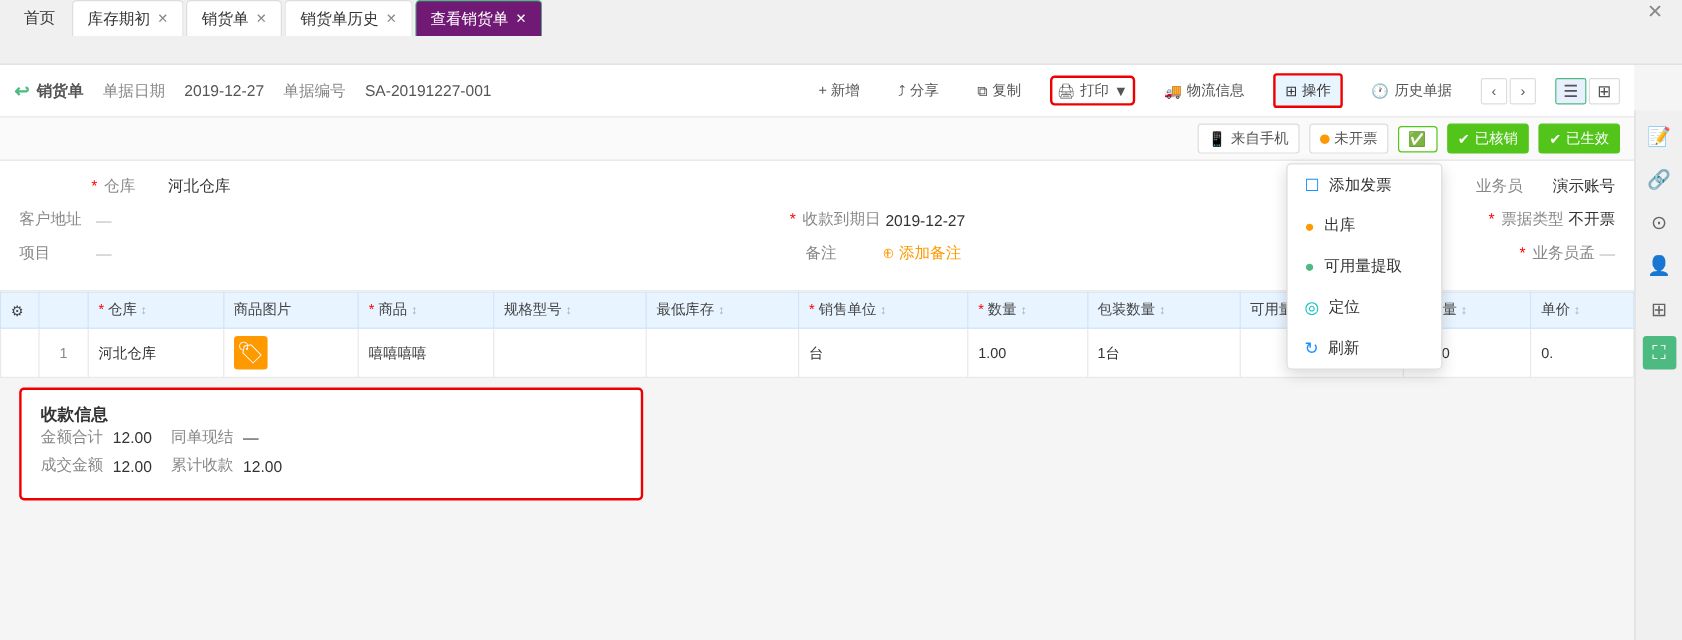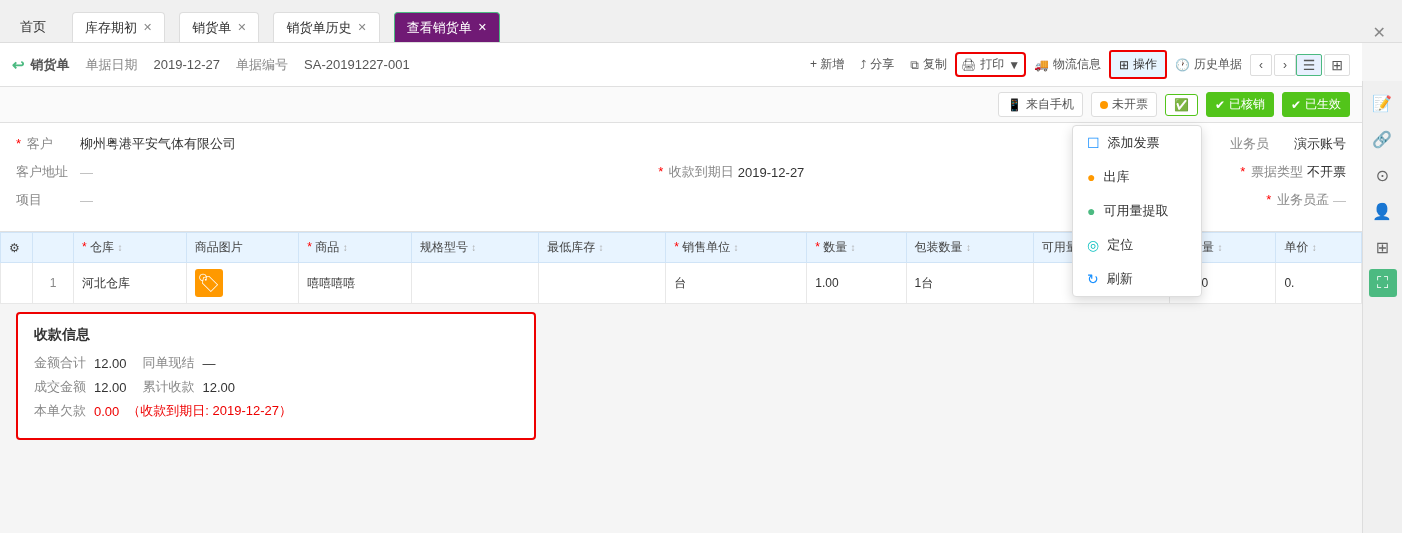--- a/index.html
+++ b/index.html
@@ -1,21 +1,21 @@
 <!DOCTYPE html>
 <html><head>
   <meta charset="utf-8">
   <style>
     * { box-sizing: border-box; margin: 0; padding: 0; }
     body { font-family: 'Microsoft YaHei', Arial, sans-serif; font-size: 13px; background: #f5f5f5; color: #333; overflow: hidden; }
 
     
     .tab-bar {
-      display: flex; align-items: flex-end; background: #f0f0f0; border-bottom: 1px solid #ddd;
-      height: 43px; padding: 0 8px; gap: 14px;
+      display: flex; align-items: flex-start; background: #f0f0f0; border-bottom: 1px solid #ddd;
+      height: 54px; padding: 0 8px; gap: 2px;
     }
     .tab {
       display: flex; align-items: center; padding: 0 12px; height: 30px; border-radius: 4px 4px 0 0;
       cursor: pointer; font-size: 13px; gap: 6px; background: #fff; border: 1px solid #ddd; border-bottom: none;
     }
     .tab.active { background: #701a75; color: #fff; border-color: #4cba81; }
     .tab.plain { background: #f0f0f0; border: none; }
     .tab-close { font-size: 11px; color: #888; cursor: pointer; }
     .tab.active .tab-close { color: #fff; }
     .tab-spacer { flex: 1; }
@@ -24,21 +24,21 @@
     
     .toolbar {
       display: flex; align-items: center; background: #fff; border-bottom: 1px solid #e0e0e0;
       height: 44px; padding: 0 12px; gap: 16px;
     }
     .doc-title { display: flex; align-items: center; gap: 6px; font-size: 13px; font-weight: bold; color: #555; }
     .doc-title .icon { color: #4cba81; font-size: 15px; }
     .doc-meta { display: flex; align-items: center; gap: 16px; font-size: 13px; color: #555; }
     .meta-label { color: #888; }
     .toolbar-spacer { flex: 1; }
-    .toolbar-actions { display: flex; align-items: center; gap: 0; }
+    .toolbar-actions { display: flex; align-items: center; gap: 16px; }
     .action-btn {
       display: flex; align-items: center; gap: 4px; padding: 4px 8px; font-size: 12px;
       border: none; background: none; cursor: pointer; color: #555; border-radius: 3px;
     }
     .action-btn.active-op { background: #e8f5ff; border: 1px solid #4cba81; color: #333; border-radius: 3px; }
 
     
     .sub-toolbar {
       display: flex; align-items: center; justify-content: flex-end; background: #fafafa;
       border-bottom: 1px solid #e0e0e0; height: 36px; padding: 0 12px; gap: 8px;
@@ -76,21 +76,21 @@
     .data-table tr.subtotal td { background: #fffbe6; }
     .settings-col { width: 32px; text-align: center; }
     .row-num { text-align: center; color: #888; }
     .product-img { width: 28px; height: 28px; background: #ff9900; border-radius: 3px; display: flex; align-items: center; justify-content: center; color: #fff; font-size: 18px; }
 
     
     .payment-box {
       border: 2px solid #e00; border-radius: 4px; margin: 8px 16px; padding: 12px 16px;
       background: #fff; max-width: 520px; font-size: 13px;
     }
-    .payment-title { font-weight: bold; margin-bottom: 10px; font-size: 14px; }
+    .payment-title { font-weight: bold; font-size: 14px; }
     .payment-row { display: flex; gap: 16px; margin-bottom: 6px; }
     .payment-item { display: flex; gap: 8px; align-items: center; }
     .payment-label { color: #888; }
     .payment-value { color: #333; }
     .payment-value.red { color: #e00; }
     .payment-value.date-link { color: #e00; }
 
     
     .right-sidebar {
       position: absolute; right: 0; top: 38px; bottom: 0; width: 40px;
@@ -229,26 +229,26 @@
         <span>已核销</span>
       </button>
       <button class="sub-btn take-effect">
         <span>✔</span>
         <span>已生效</span>
       </button>
     </div>
 
     <div class="form-area">
       <div class="form-row">
-        <div class="form-field">
+        <div class="form-field" style="margin-left:60px;">
           <span class="field-label">
             <span class="field-required">*</span>
-            <span>客户</span>
+            <span>仓库</span>
           </span>
-          <span class="field-value">柳州粤港平安气体有限公司</span>
+          <span class="field-value">河北仓库</span>
         </div>
         <div class="business-field">
           <span class="field-label">业务员</span>
           <span class="field-value">演示账号</span>
         </div>
       </div>
       <div class="form-row">
         <div class="form-field">
           <span class="field-label">客户地址</span>
           <span class="field-placeholder">—</span>
@@ -265,20 +265,24 @@
             <span class="field-required">*</span>
             <span>票据类型</span>
           </span>
           <span class="field-value">不开票</span>
         </div>
       </div>
       <div class="form-row">
         <div class="form-field">
           <span class="field-label">项目</span>
           <span class="field-placeholder">—</span>
+        </div>
+        <div class="form-field" style="margin-left:60px;">
+          <span class="field-label">备注</span>
+          <span class="add-note">⊕ 添加备注</span>
         </div>
         <div class="business-field">
           <span class="field-label">
             <span class="field-required">*</span>
             <span>业务员孟</span>
           </span>
           <span class="field-placeholder">—</span>
         </div>
       </div>
     </div>
@@ -339,27 +343,20 @@
       <div class="payment-row">
         <div class="payment-item">
           <span class="payment-label">成交金额</span>
           <span class="payment-value">12.00</span>
         </div>
         <div class="payment-item">
           <span class="payment-label">累计收款</span>
           <span class="payment-value">12.00</span>
         </div>
       </div>
-      <div class="payment-row">
-        <div class="payment-item">
-          <span class="payment-label">本单欠款</span>
-          <span class="payment-value red">0.00</span>
-          <span class="payment-value date-link">（收款到期日: 2019-12-27）</span>
-        </div>
-      </div>
     </div>
 
   </div>
 
   <div class="right-sidebar">
     <div class="sidebar-icon">📝</div>
     <div class="sidebar-icon">🔗</div>
     <div class="sidebar-icon">⊙</div>
     <div class="sidebar-icon">👤</div>
     <div class="sidebar-icon">⊞</div>

